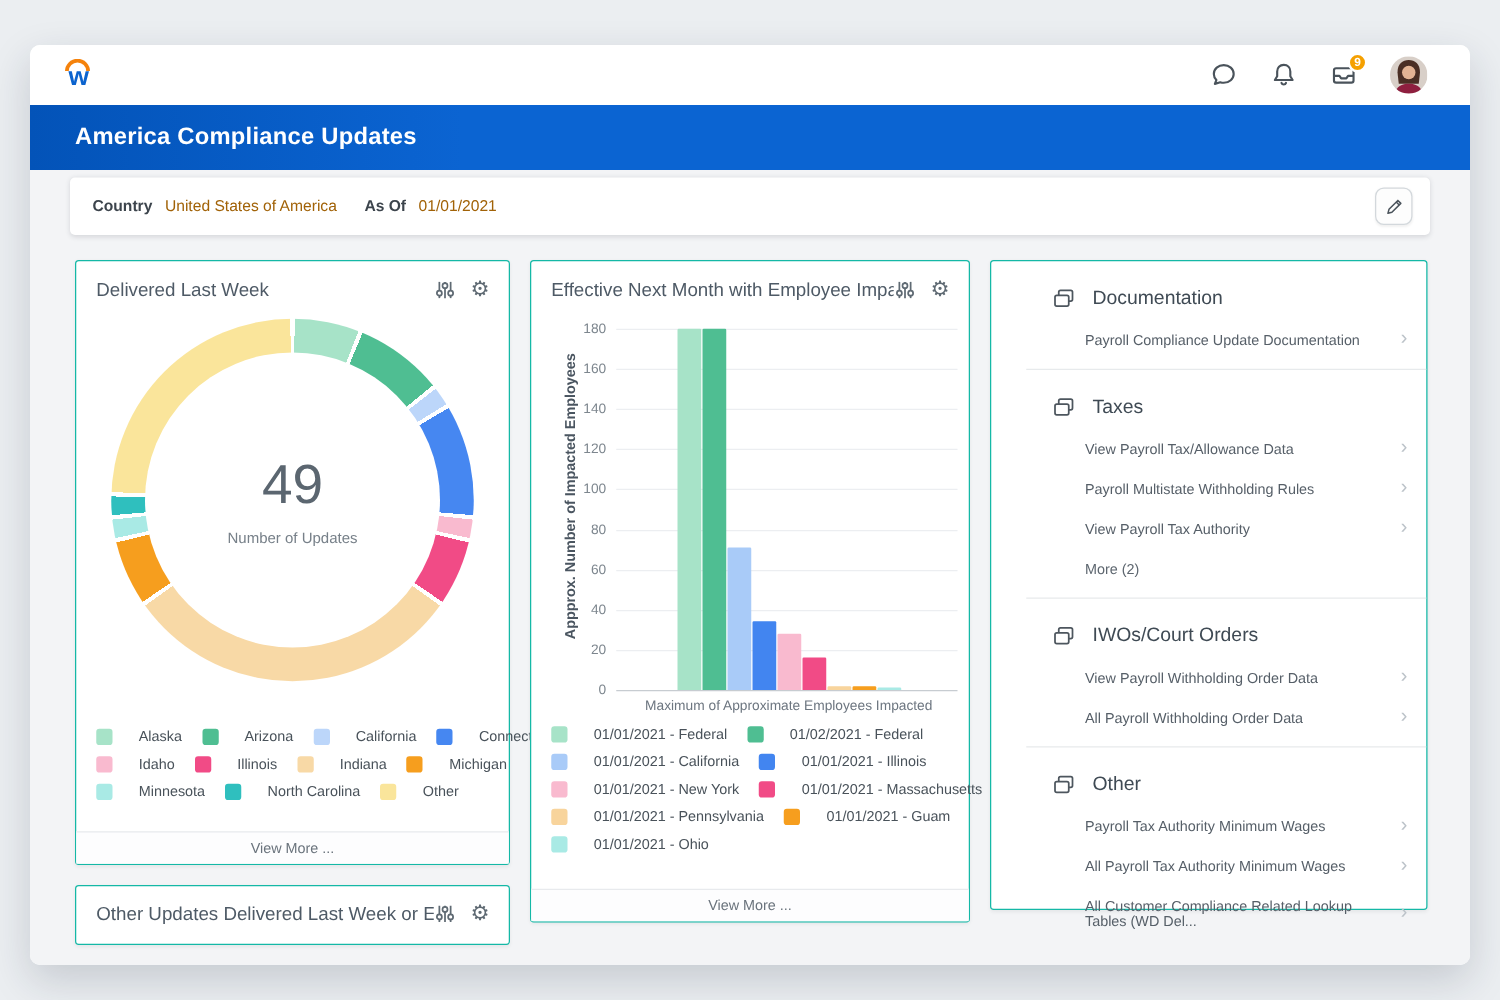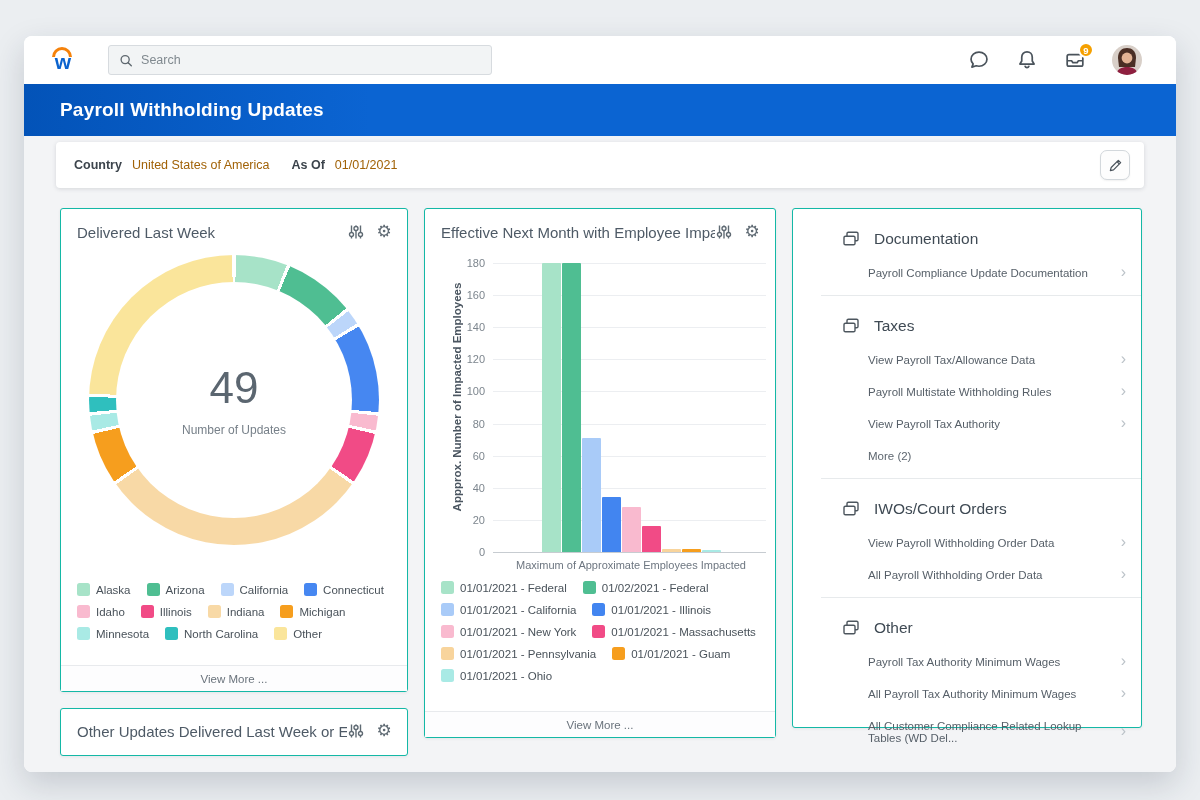--- a/index.html
+++ b/index.html
@@ -62,21 +62,21 @@
   
   .donut-wrap { display:flex; justify-content:center; margin-top:4px; }
   .donut { position:relative; width:290px; height:290px; border-radius:50%; }
   .donut .hole { position:absolute; left:27px; top:27px; width:236px; height:236px; background:#fff;
                  border-radius:50%; display:flex; flex-direction:column; align-items:center; justify-content:center; }
   .donut .big { font-size:44px; color:#5b6670; }
   .donut .sub { font-size:12px; color:#778089; margin-top:10px; }
 
   .legend { padding:0 16px; }
   .legend-row { display:flex; gap:16px; margin-bottom:9px; }
-  .leg-item { display:flex; align-items:center; gap:6px; }
+  .leg-item { display:flex; align-items:center; gap:21px; }
   .leg-sw { width:13px; height:13px; border-radius:2.5px; flex:0 0 13px; }
   .leg-tx { font-size:11.5px; color:#49525a; white-space:nowrap; }
 
   
   .plot { position:absolute; left:68px; top:54px; width:273px; height:289px; }
   .gline { position:absolute; left:0; width:100%; height:1px; background:#eceef1; }
   .gline.base { background:#c7ccd1; }
   .ytick { position:absolute; width:54px; text-align:right; font-size:11px; color:#7d868e; }
   .bar { position:absolute; bottom:0; width:19px; border-radius:1px 1px 0 0; cursor:pointer; }
   .ylab { position:absolute; left:-118px; top:182px; width:300px; text-align:center; font-size:11.5px;
@@ -98,27 +98,20 @@
 <body>
 
 <div class="canvas">
   <div class="page">
 
     <div class="topbar">
       <div class="logo">
         <div class="arc"></div>
         <div class="w">w</div>
       </div>
-      <div class="search">
-        <svg width="15" height="15" viewBox="0 0 16 16">
-          <circle cx="7" cy="7" r="4.6" fill="none" stroke="#5f686f" stroke-width="1.5"></circle>
-          <line x1="10.5" y1="10.5" x2="14" y2="14" stroke="#5f686f" stroke-width="1.5" stroke-linecap="round"></line>
-        </svg>
-        <input placeholder="Search" style="">
-      </div>
       <div class="top-icons">
         <div class="tico">
           <svg width="22" height="22" viewBox="0 0 18 18">
             <path d="M15.5 8.3c0 3.2-2.9 5.8-6.5 5.8-.8 0-1.6-.13-2.3-.37L3.2 14.8l1-2.6C3.2 11.2 2.5 9.8 2.5 8.3 2.5 5.1 5.4 2.5 9 2.5s6.5 2.6 6.5 5.8z" fill="none" stroke="#4a535b" stroke-width="1.4" stroke-linejoin="round"></path>
           </svg>
         </div>
         <div class="tico">
           <svg width="22" height="22" viewBox="0 0 18 18">
             <path d="M9 2.4c-2.6 0-4.3 1.9-4.3 4.3v3.1L3.2 12.3h11.6l-1.5-2.5V6.7C13.3 4.3 11.6 2.4 9 2.4z" fill="none" stroke="#4a535b" stroke-width="1.4" stroke-linejoin="round"></path>
             <path d="M7.5 14.2a1.6 1.6 0 0 0 3 0" fill="none" stroke="#4a535b" stroke-width="1.4" stroke-linecap="round"></path>
@@ -136,21 +129,21 @@
             <rect width="30" height="30" fill="#d8cfc8"></rect>
             <path d="M6 13c0-7 4-10 9-10s9 3 9 10l-1 9H7z" fill="#4a2e24"></path>
             <circle cx="15" cy="13" r="5.4" fill="#e3b394"></circle>
             <path d="M4 30c1-6 5.5-8 11-8s10 2 11 8z" fill="#8e1f3f"></path>
           </svg>
         </div>
       </div>
     </div>
 
     <div class="banner">
-      <h1>Payroll Withholding Updates</h1>
+      <h1>America Compliance Updates</h1>
     </div>
 
     <div class="content">
 
       <div class="filterbar">
         <span class="lab">Country</span>
         <span class="sp-s"></span>
         <span class="val">United States of America</span>
         <span class="sp-l"></span>
         <span class="lab">As Of</span>

